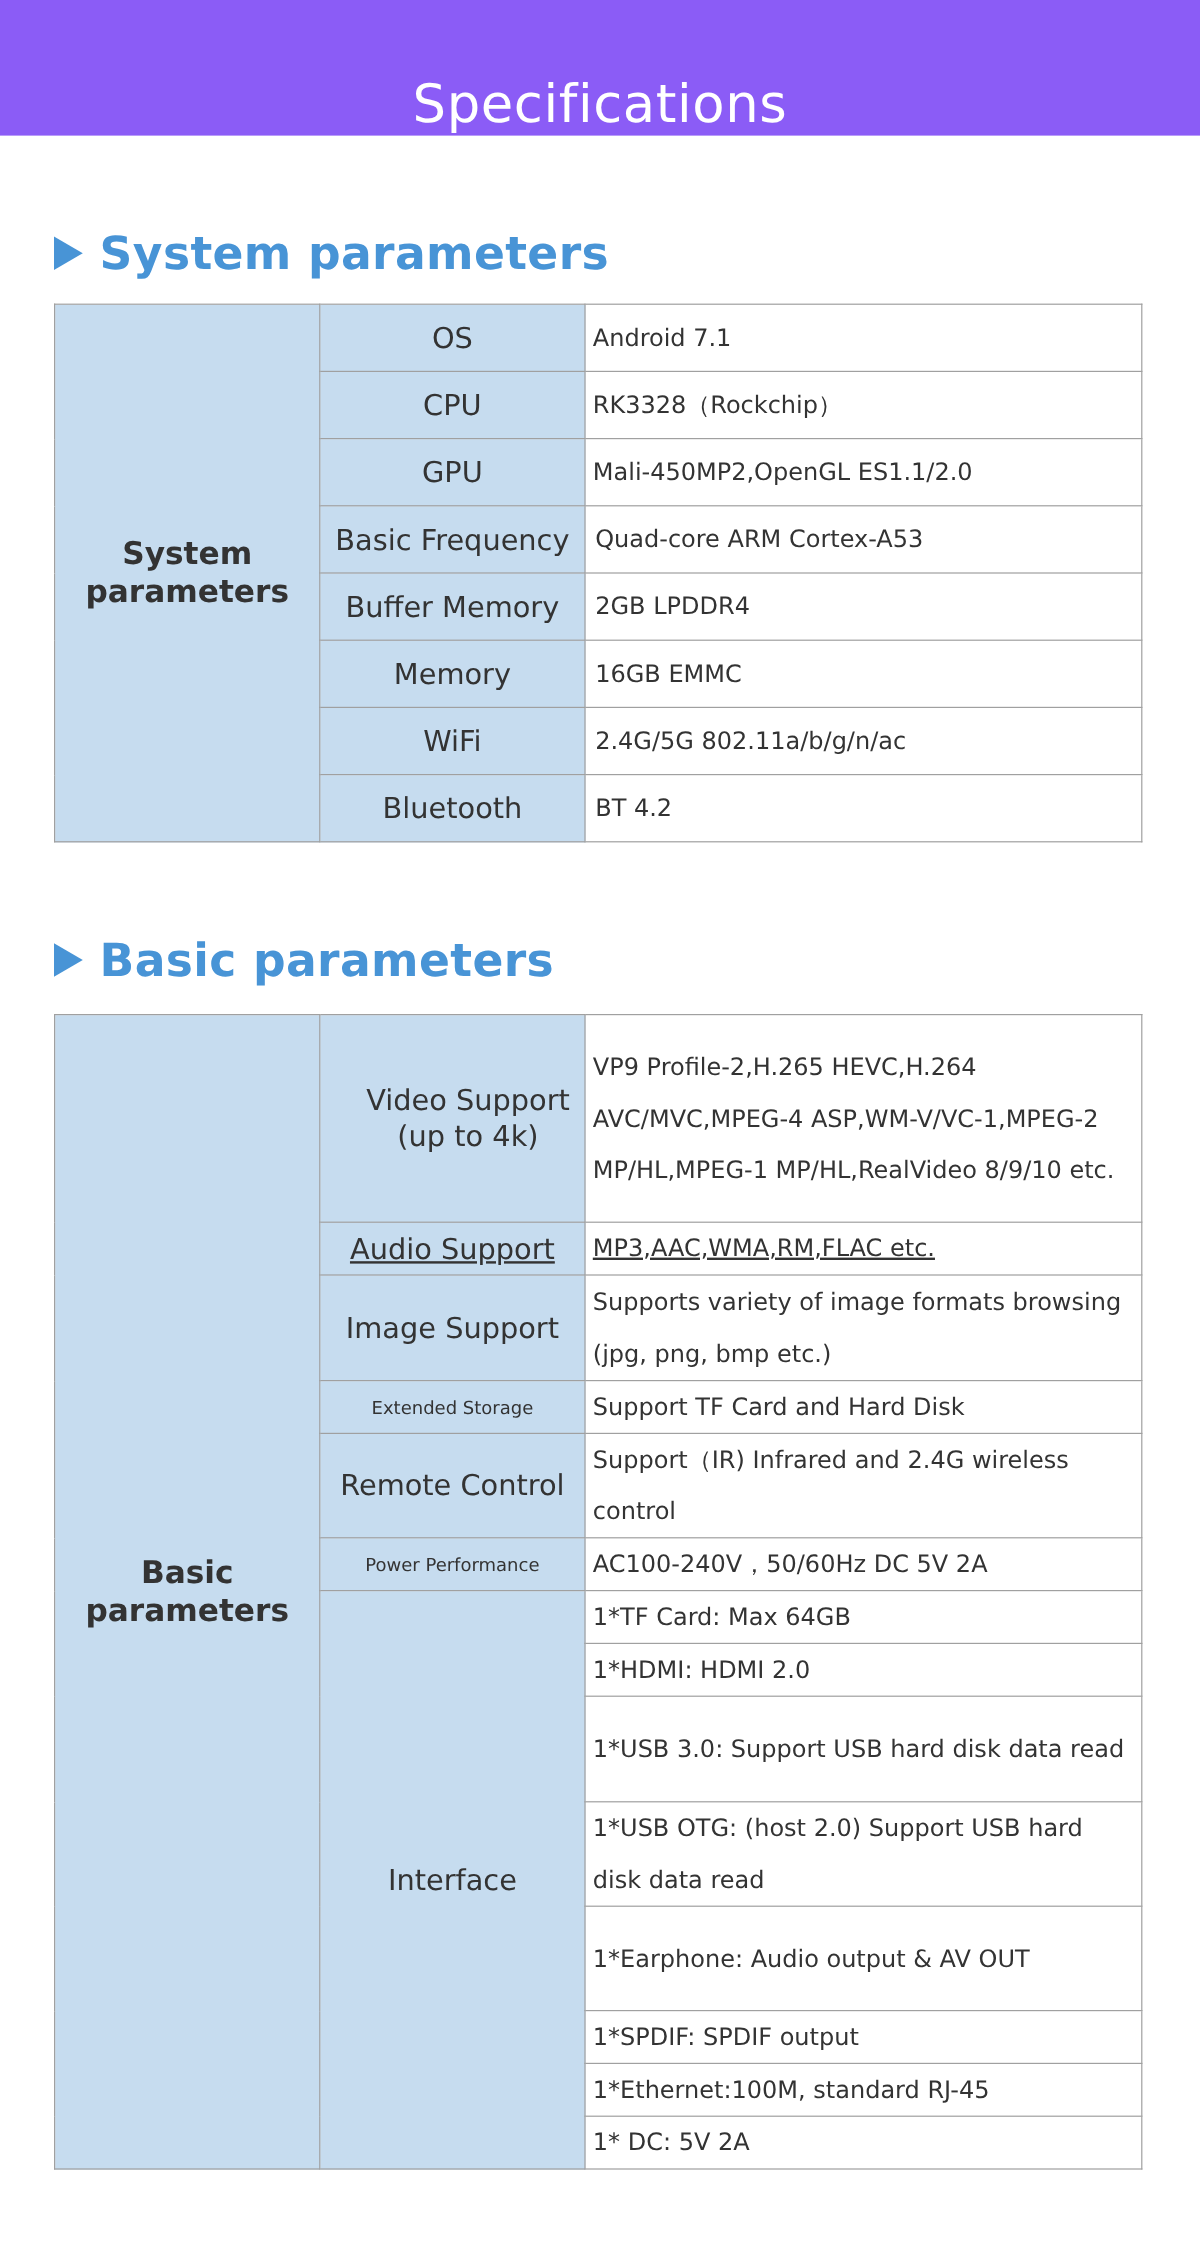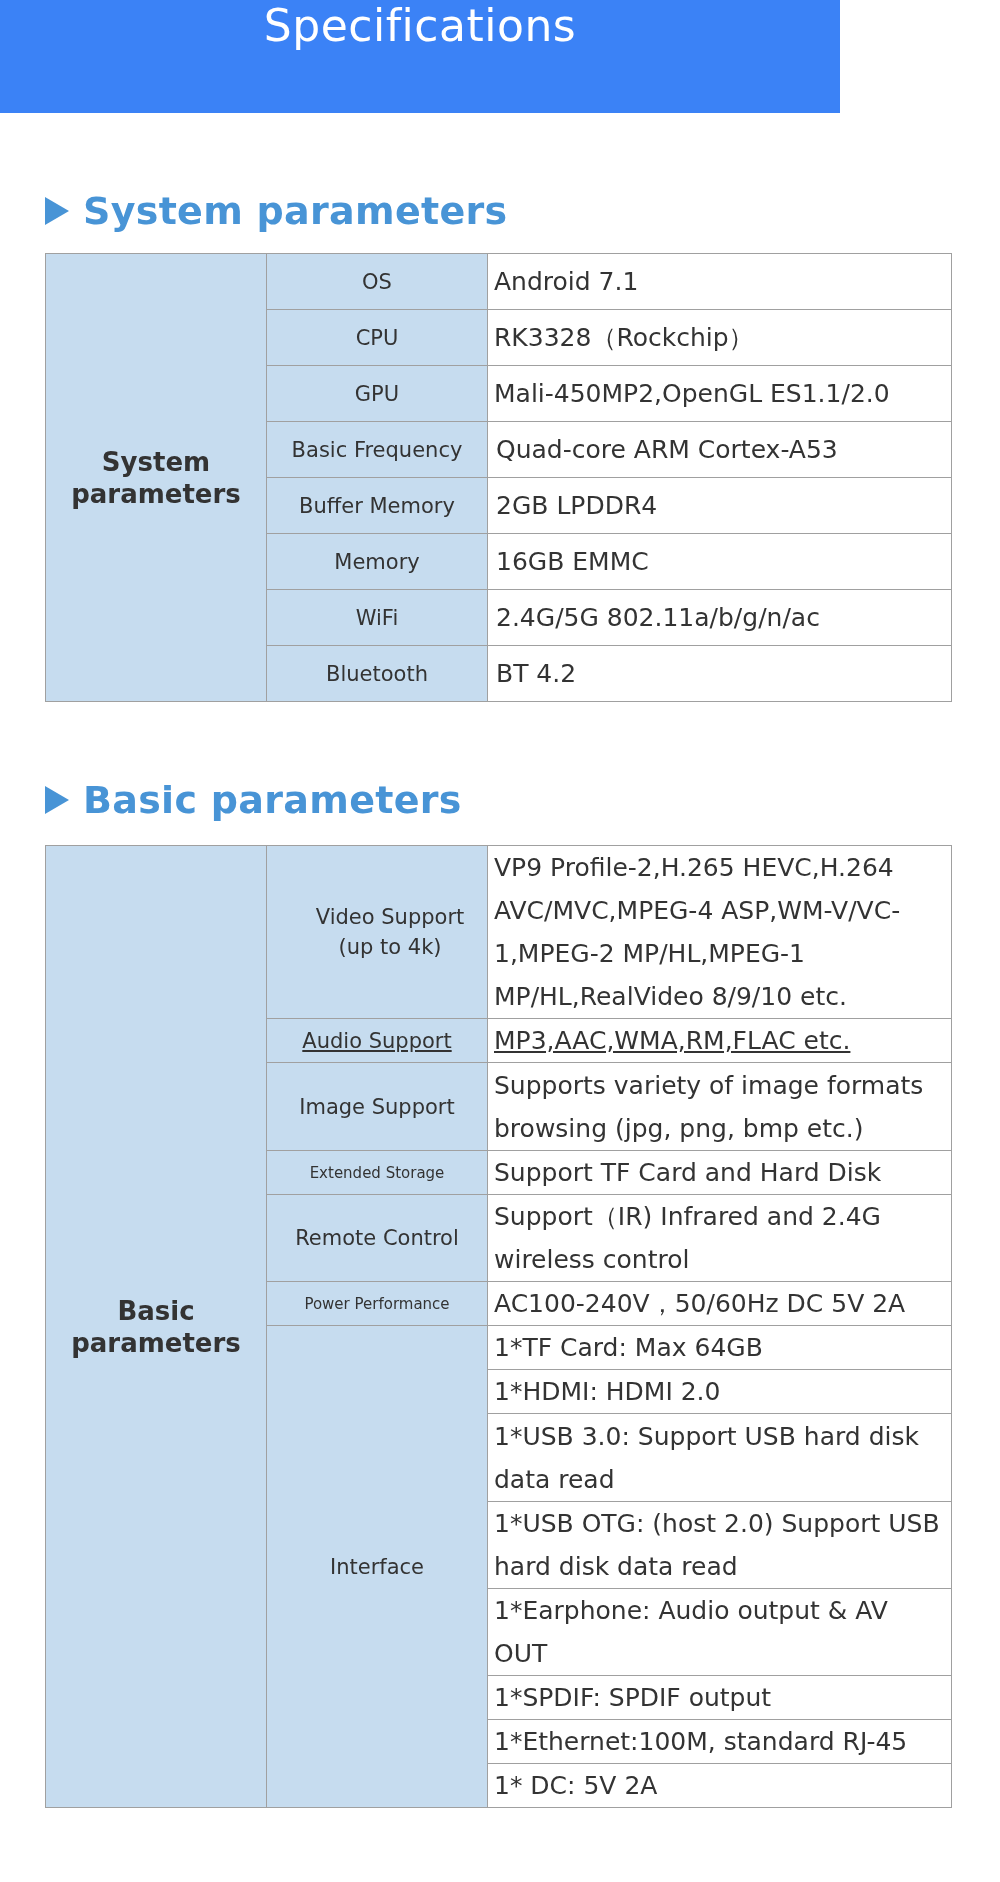--- a/index.html
+++ b/index.html
@@ -1,21 +1,21 @@
 <!DOCTYPE html>
 <html><head>
 <meta charset="utf-8">
 <style>
   * { box-sizing: border-box; margin: 0; padding: 0; }
   html, body { width: 1000px; height: 1882px; background: #ffffff; overflow: hidden; }
   body { position: relative; font-family: "DejaVu Sans", sans-serif; color: #333333; }
 
   .header {
-    position: absolute; left: 0; top: 0; width: 840px; height: 113px;
-    background: #3b82f6; display: flex; align-items: flex-start; justify-content: center;
+    position: absolute; left: 0; top: 0; width: 1000px; height: 113px;
+    background: #8b5cf6; display: flex; align-items: flex-end; justify-content: center;
   }
   .header-title { color: #ffffff; font-size: 44px; font-weight: normal; letter-spacing: 0.5px; }
 
   .section-heading {
     position: absolute; left: 45px; height: 44px; display: flex; align-items: center;
   }
   .tri {
     width: 0; height: 0; border-top: 14px solid transparent; border-bottom: 14px solid transparent;
     border-left: 24px solid #4894d6; margin-right: 14px;
   }
@@ -25,26 +25,26 @@
     position: absolute; left: 45px; width: 907px;
     border: 1px solid #9a9a9a; border-collapse: collapse;
   }
   .spec-table td { border: 1px solid #a0a0a0; }
   .group-cell {
     width: 221px; background: #c6dcef; text-align: center; vertical-align: middle;
     font-weight: bold; font-size: 26px; line-height: 32px; color: #333333;
   }
   .label-cell {
     width: 221px; background: #c6dcef; text-align: center; vertical-align: middle;
-    font-size: 21px; line-height: 30px; color: #333333; padding: 0 2px; white-space: nowrap;
+    font-size: 24px; line-height: 30px; color: #333333; padding: 0 2px; white-space: nowrap;
   }
   .label-cell.small { font-size: 15px; }
   .label-cell.wrap { white-space: normal; padding-left: 28px; }
   .value-cell {
-    background: #ffffff; vertical-align: middle; font-size: 25px; line-height: 43px;
+    background: #ffffff; vertical-align: middle; font-size: 20px; line-height: 43px;
     color: #333333; padding: 0 6px;
   }
   .value-cell.pad { padding-left: 8px; }
 </style>
 </head>
 <body>
 
 <div class="header">
   <div class="header-title">Specifications</div>
 </div>

